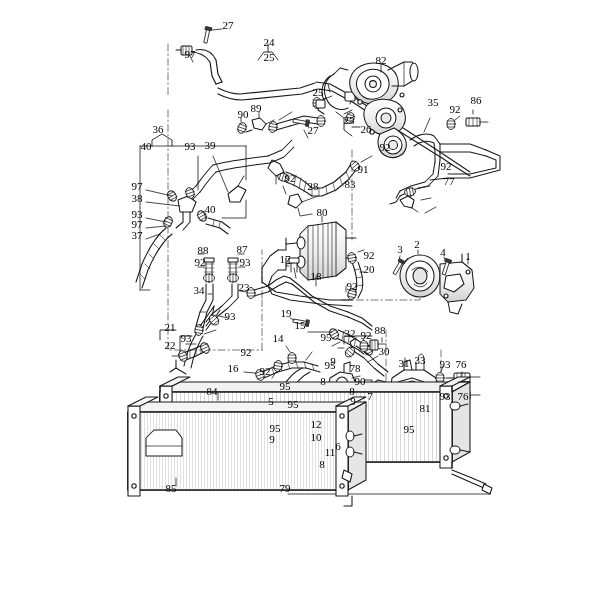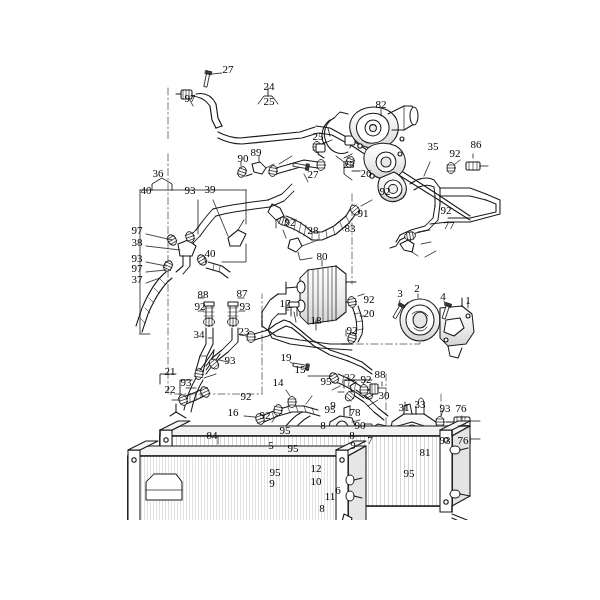--- a/index.html
+++ b/index.html
@@ -1,19 +1,19 @@
 <!DOCTYPE html>
 <html><head>
 <meta charset="utf-8">
 <style>
   html,body{margin:0;padding:0;background:#fff;}
   body{width:600px;height:600px;position:relative;overflow:hidden;
        font-family:"Liberation Sans", sans-serif;background:#ffffff;}
   #stage{position:absolute;left:0;top:0;width:600px;height:600px;}
-  #diagram{position:absolute;left:0;top:0;width:476px;height:520px;margin-top:44px;}
+  #diagram{position:absolute;left:0;top:0;width:476px;height:520px;}
   .footer{position:absolute;left:0;top:520px;width:600px;height:80px;background:#fff;}
   svg{display:block;}
   .lbl{font-family:"Liberation Serif", serif;font-size:11px;fill:#000;}
 </style>
 </head>
 <body>
 
 <div id="stage">
 
   <div id="diagram">

